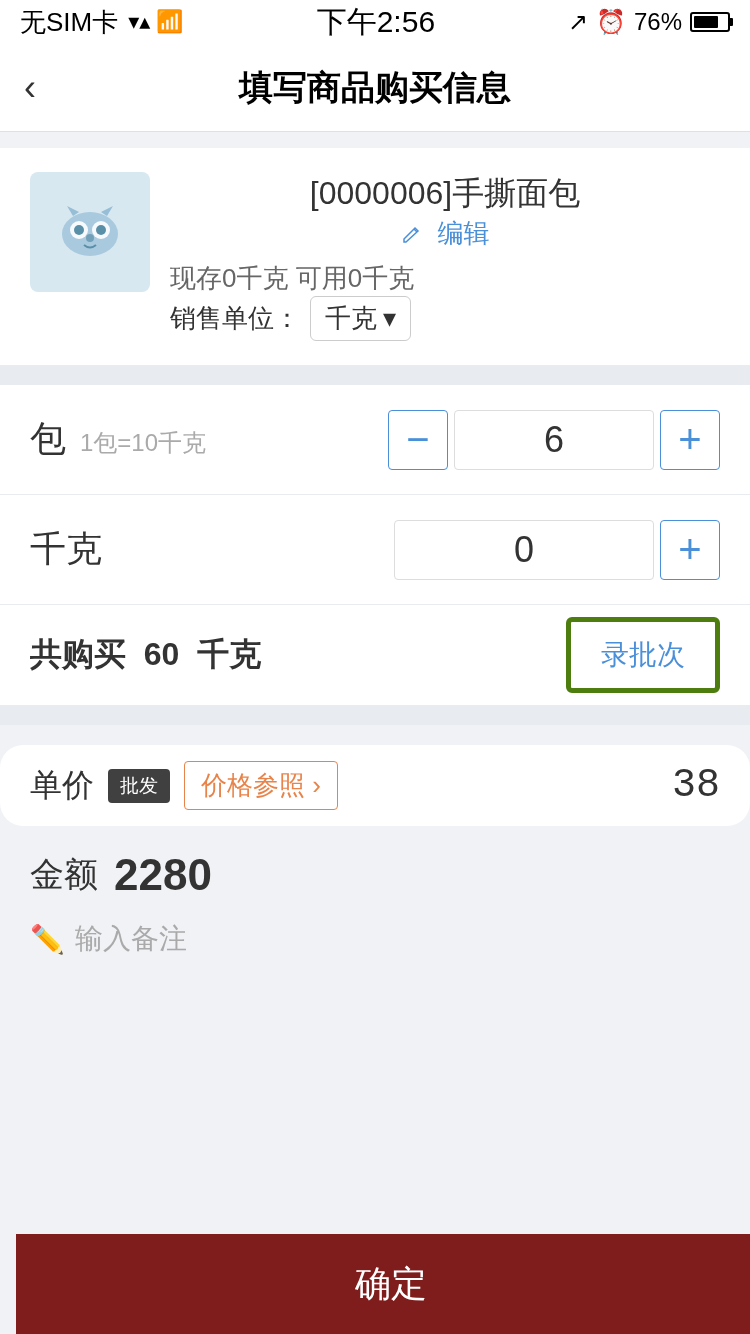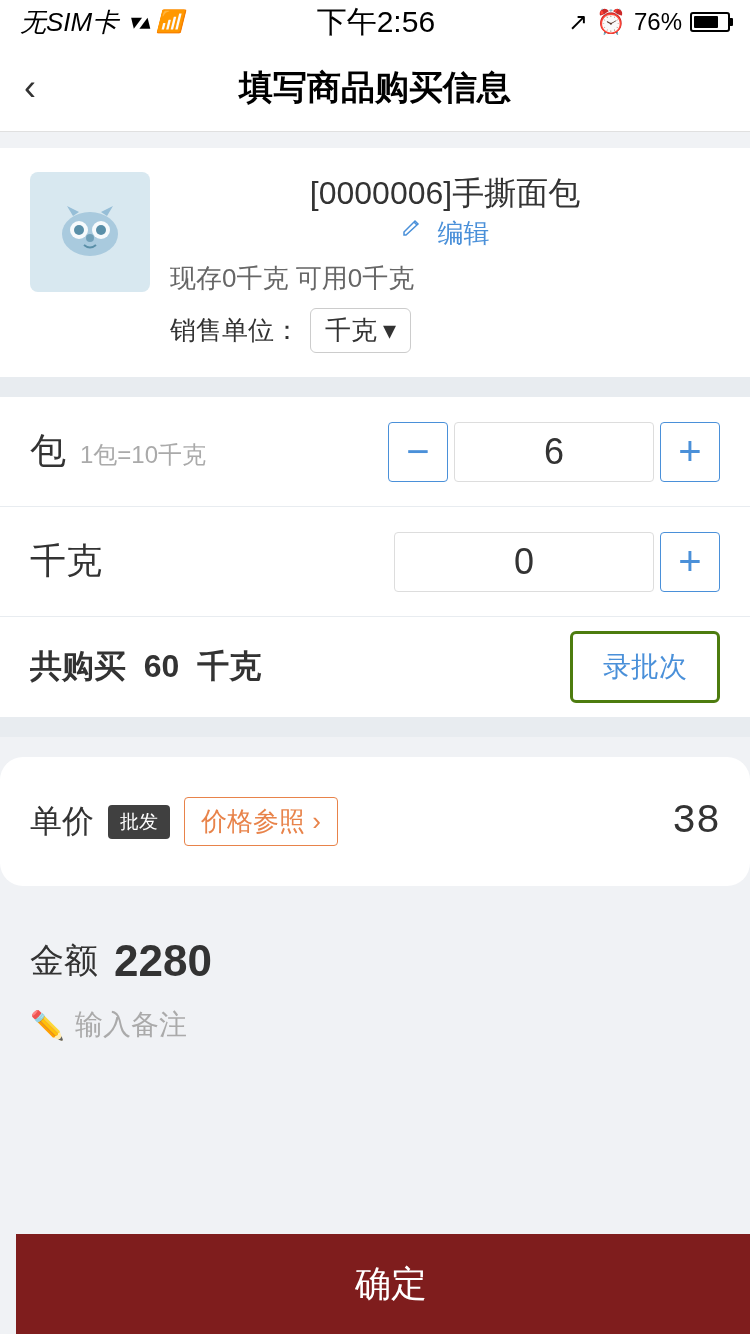--- a/index.html
+++ b/index.html
@@ -22,21 +22,20 @@
       justify-content: space-between;
       padding: 0 20px;
       font-size: 28px;
     }
     .status-left {
       display: flex;
       align-items: center;
       gap: 10px;
       font-size: 26px;
       color: #000;
-      font-style: italic;
     }
     .status-center {
       font-size: 30px;
       font-weight: 500;
       color: #000;
     }
     .status-right {
       display: flex;
       align-items: center;
       gap: 8px;
@@ -125,32 +124,32 @@
     }
     .product-name {
       font-size: 32px;
       font-weight: 500;
       color: #333;
     }
     .edit-btn {
       font-size: 26px;
       color: #4a90d9;
       display: flex;
+      align-items: center;
       gap: 15px;
       cursor: pointer;
     }
     .product-stock {
       font-size: 26px;
       color: #666;
       margin-top: 10px;
     }
     .product-unit-row {
       display: flex;
       align-items: center;
-      margin-top: 12px;
       font-size: 26px;
       color: #333;
     }
     .unit-select {
       margin-left: 10px;
       border: 1px solid #ccc;
       border-radius: 6px;
       padding: 4px 14px;
       font-size: 26px;
       color: #333;
@@ -245,34 +244,34 @@
       background: #fff;
     }
     .summary-text {
       font-size: 32px;
       color: #333;
     }
     .summary-text span {
       font-weight: 600;
     }
     .batch-btn {
-      border: 3px solid #4d7c0f;
+      border: 5px solid #4d7c0f;
       color: #4a90d9;
       font-size: 28px;
       padding: 14px 30px;
       border-radius: 6px;
       background: #fff;
       cursor: pointer;
     }
 
     
     .price-section {
       background: #fff;
       margin-top: 20px;
-      padding: 40px 30px;
+      padding: 16px 30px;
       border-radius: 23px;
     }
     .price-row {
       display: flex;
       align-items: center;
       justify-content: space-between;
     }
     .price-label-group {
       display: flex;
       align-items: center;
@@ -311,21 +310,20 @@
     
     .amount-section {
       background: #f0f2f5;
       padding: 24px 30px 16px;
     }
     .amount-row {
       display: flex;
       align-items: center;
       gap: 16px;
       margin-bottom: 20px;
-      margin-top: 26px;
     }
     .amount-label {
       font-size: 34px;
       color: #333;
     }
     .amount-value {
       font-size: 44px;
       font-weight: 600;
       color: #333;
     }

